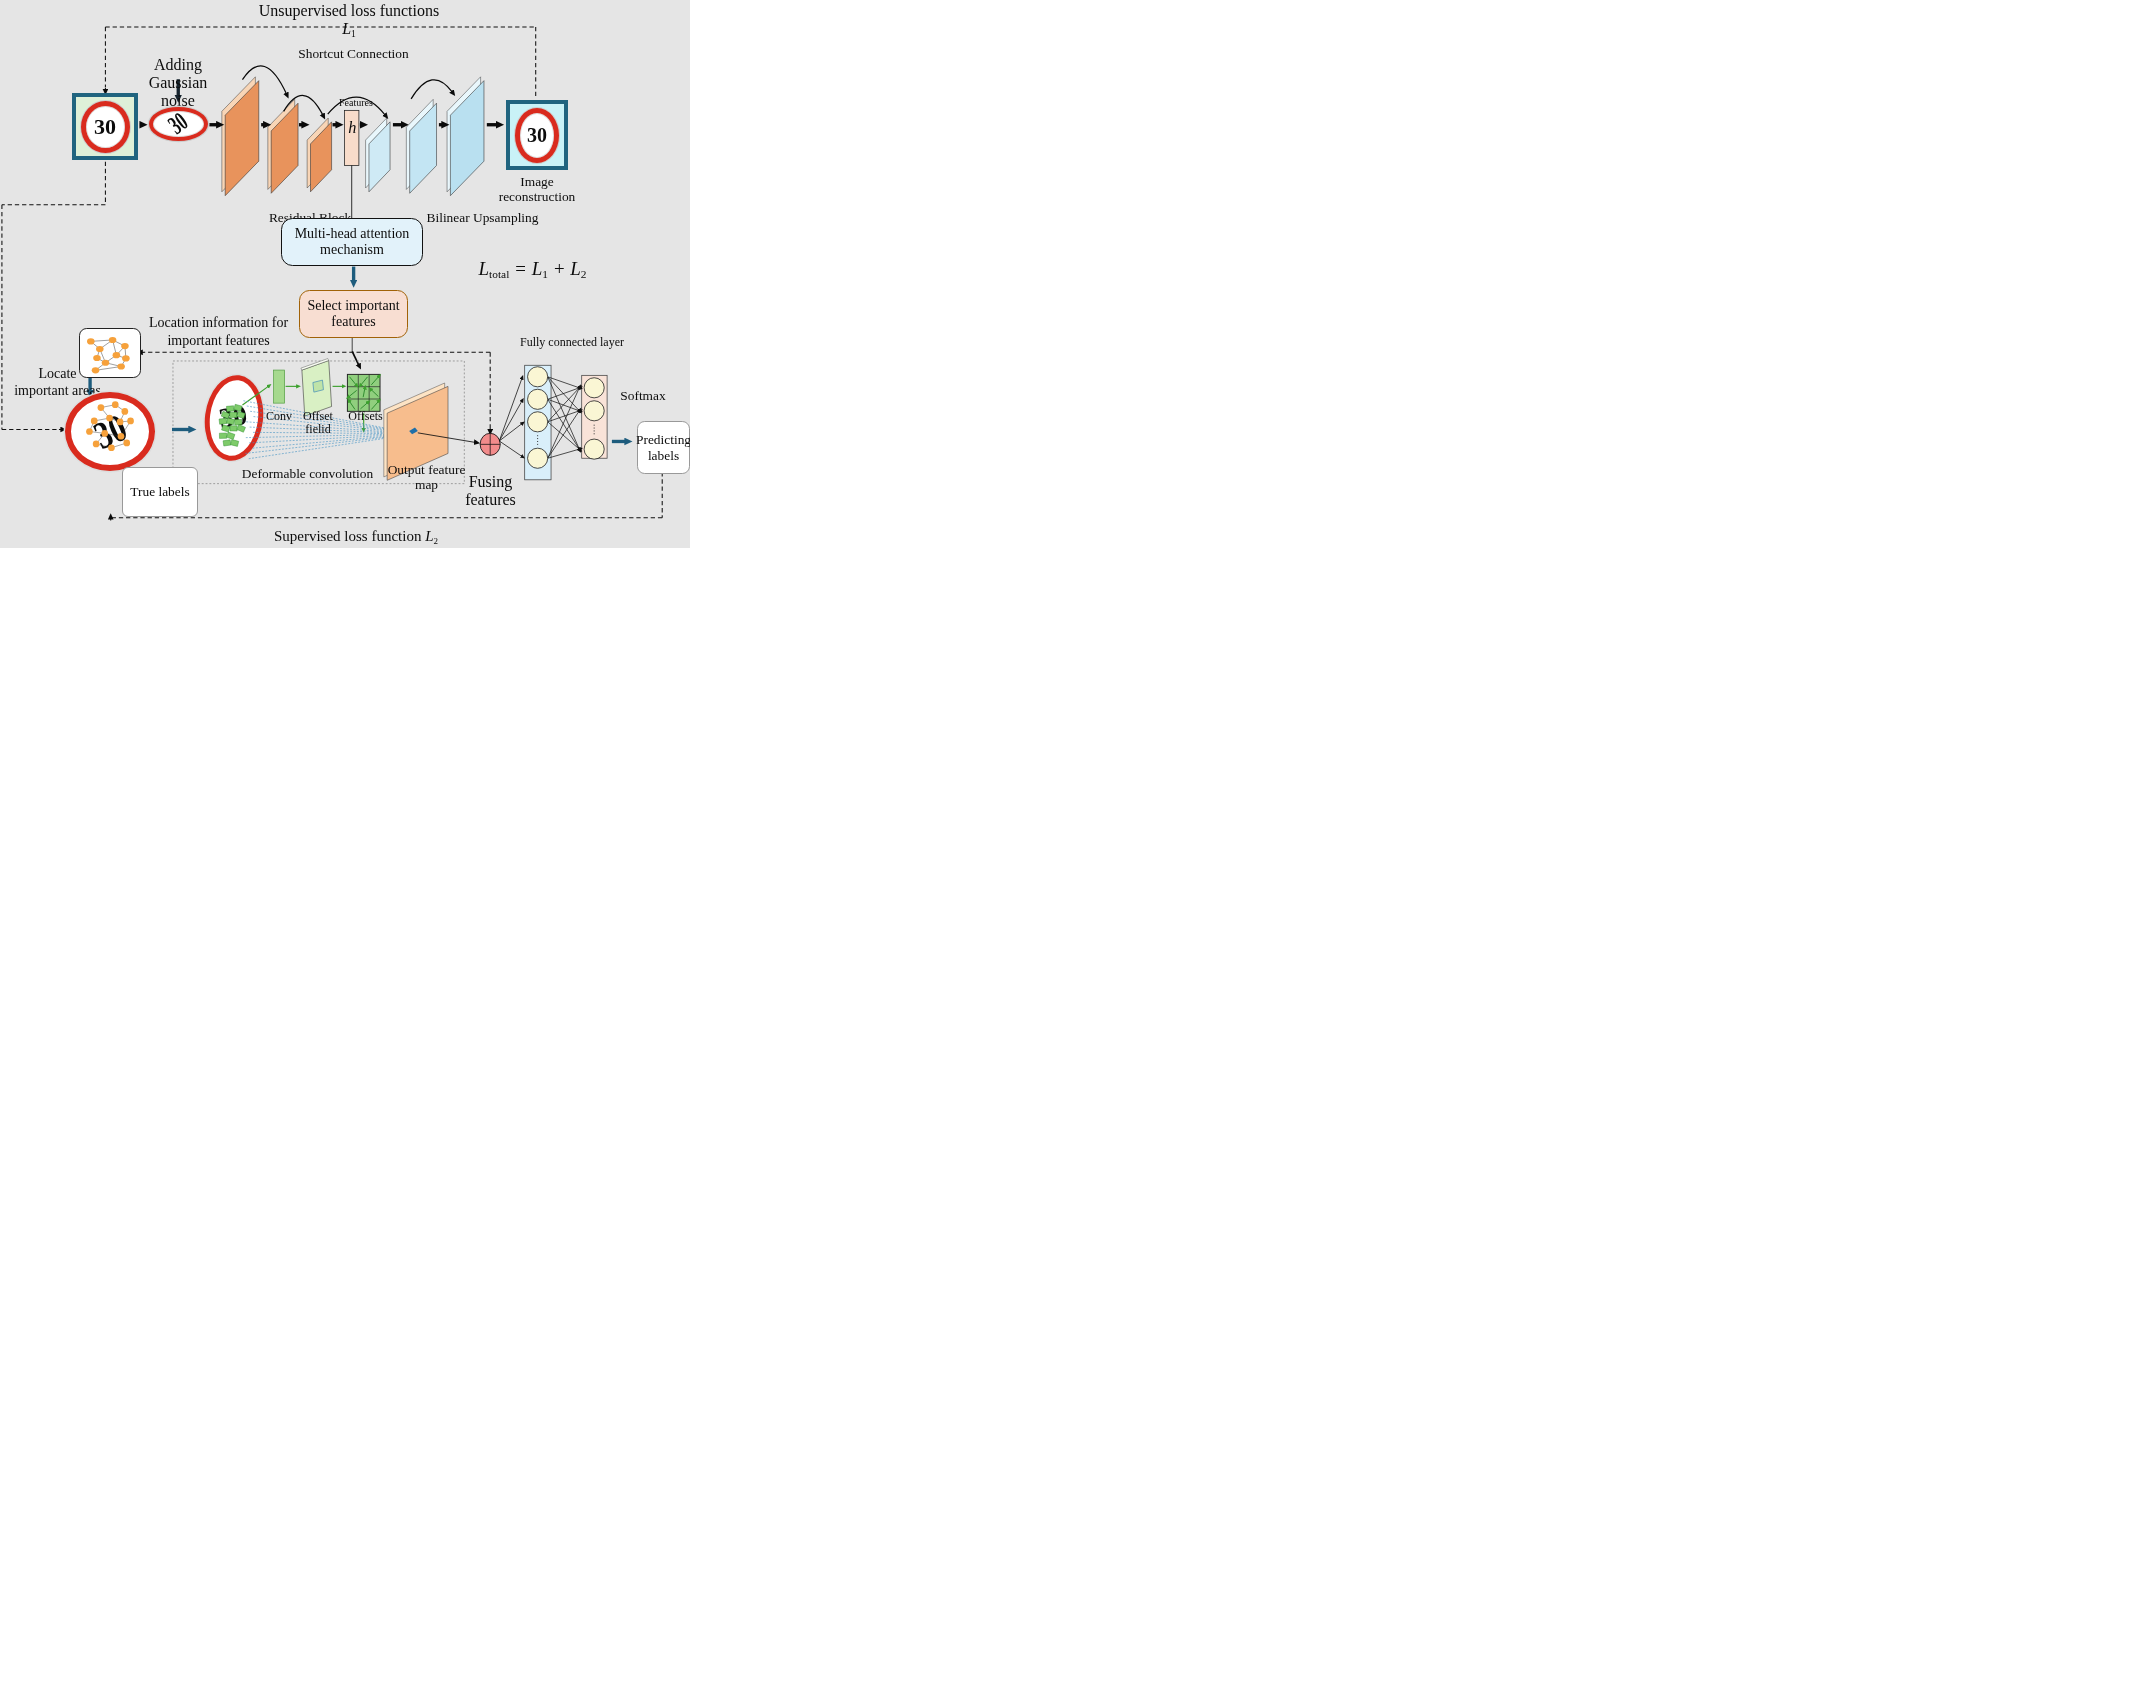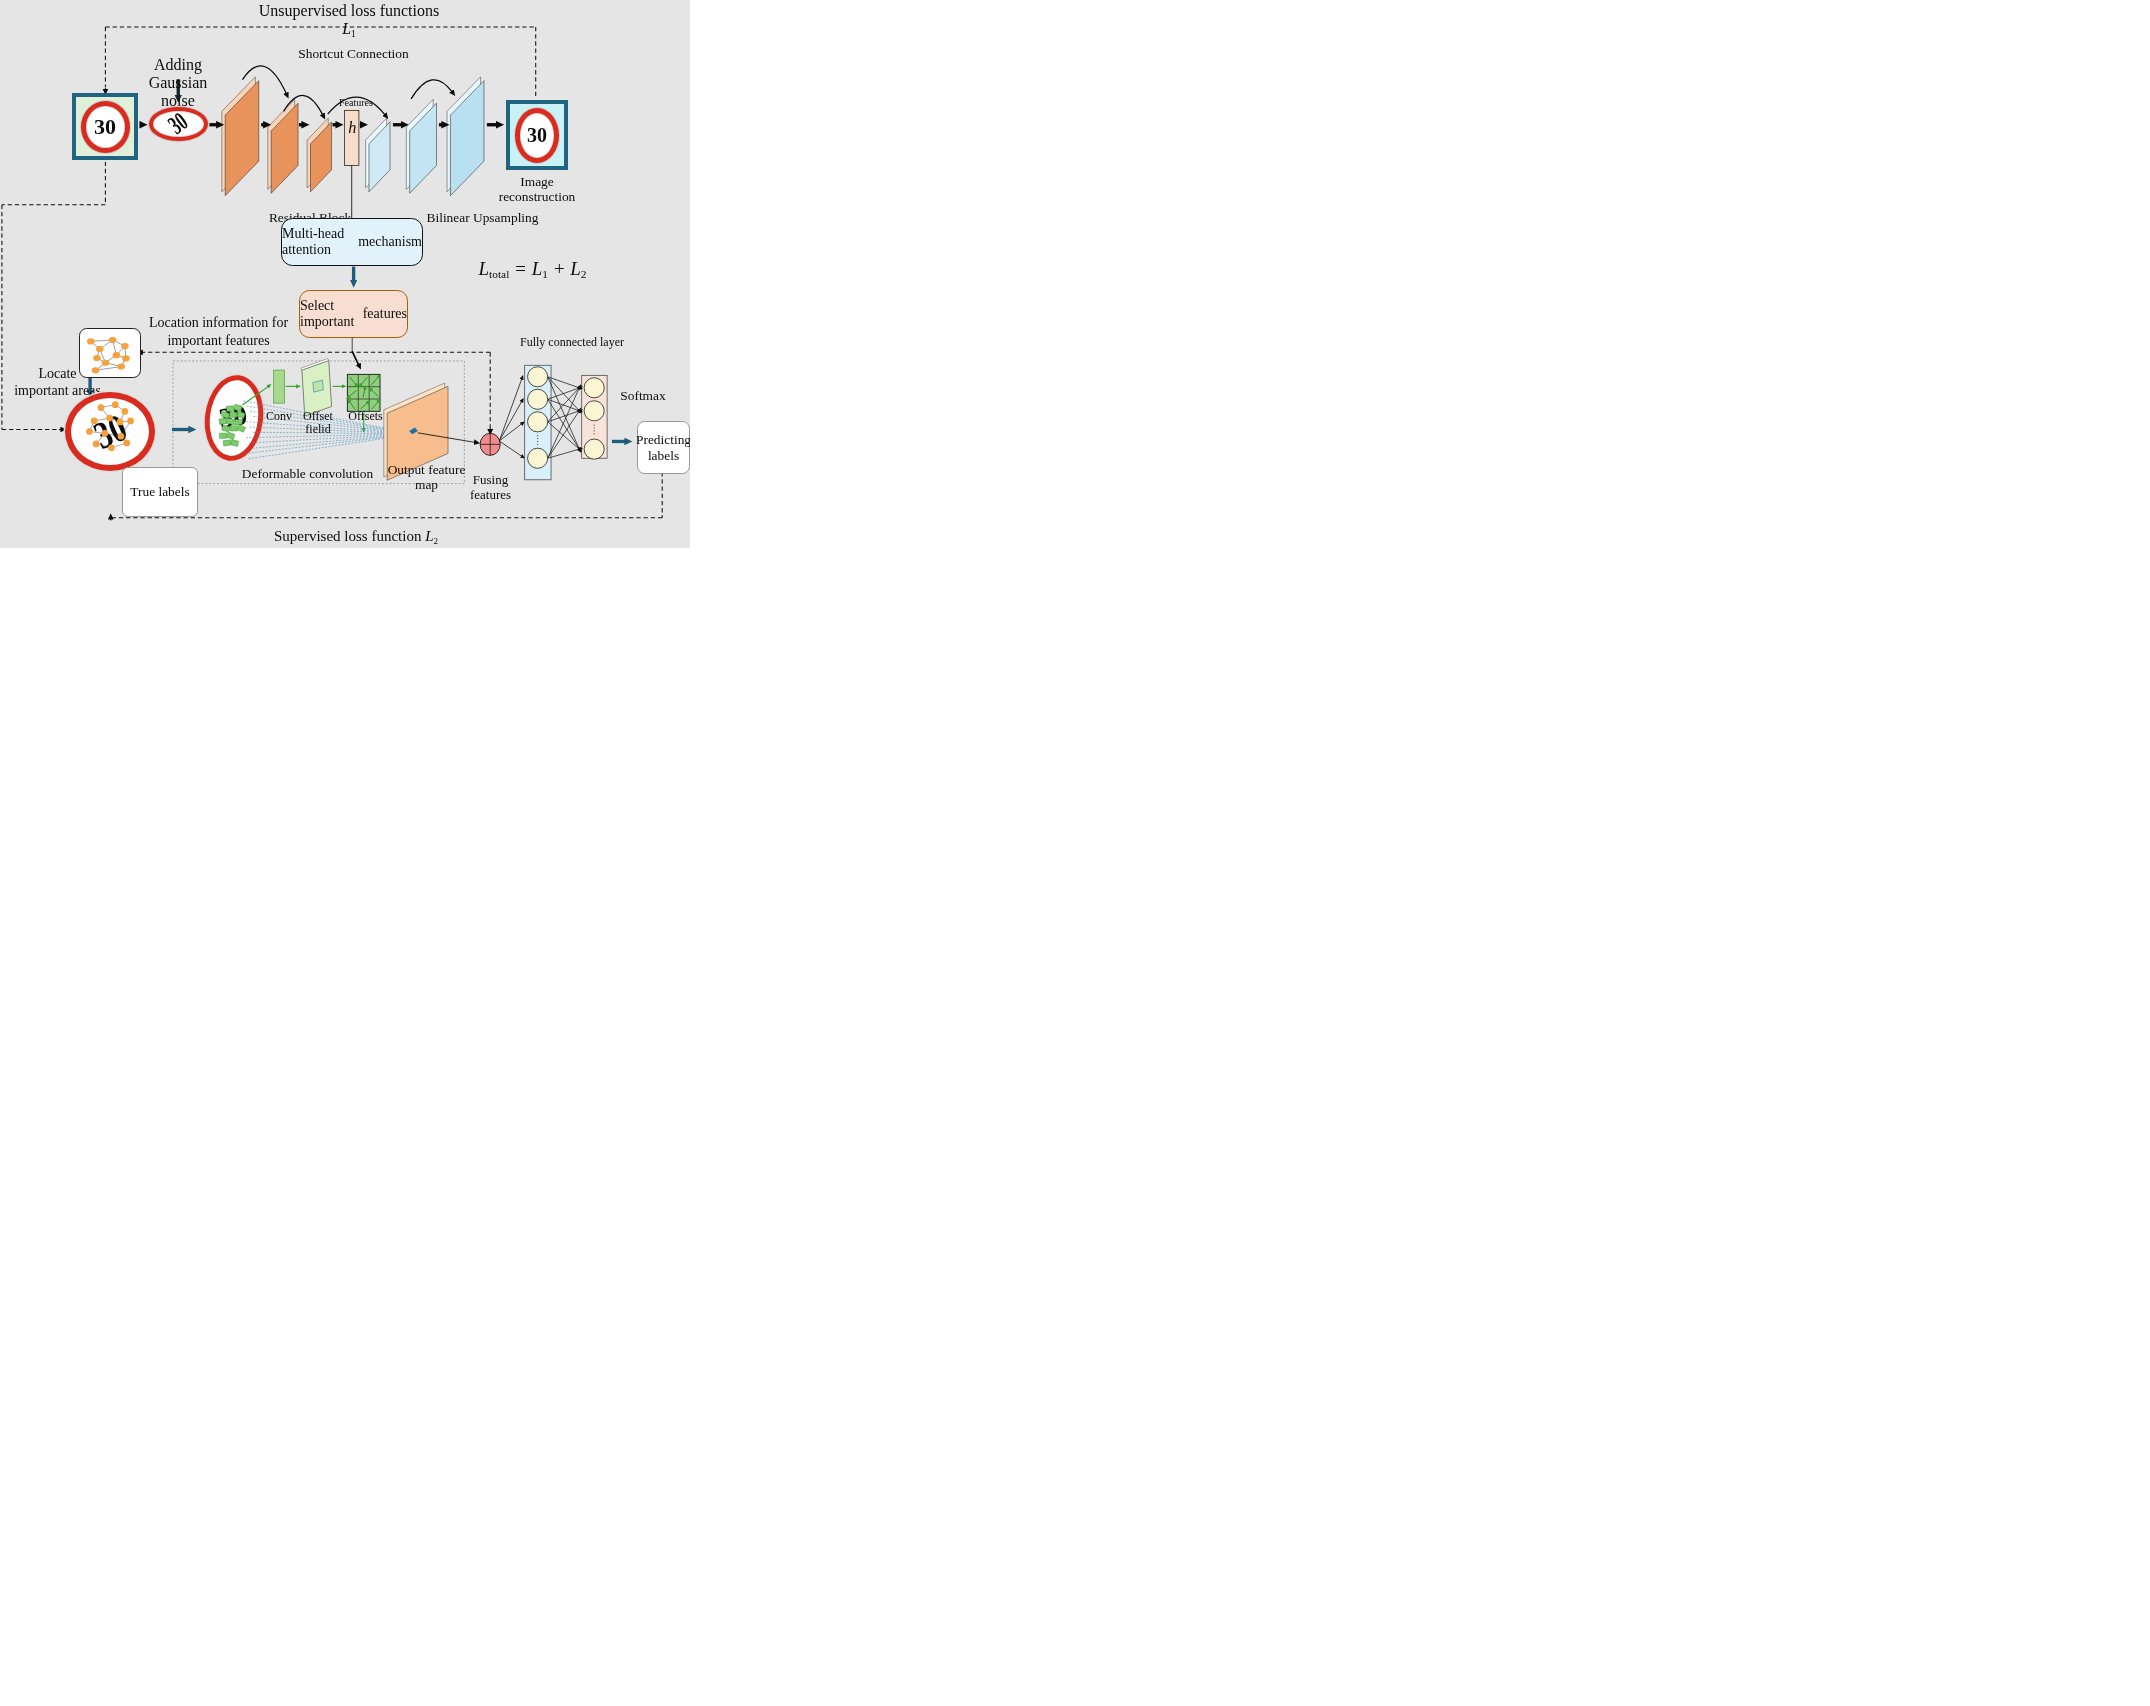--- a/index.html
+++ b/index.html
@@ -1,20 +1,20 @@
 <!DOCTYPE html>
 <html style="font-size:7.7px"><head>
 <meta charset="utf-8">
 <style>
   html,body{margin:0;padding:0;background:#fff;}
   #canvas{position:relative;width:690px;height:548px;background:#e5e5e5;overflow:hidden;
           font-family:"Liberation Serif","DejaVu Serif",serif;color:#0c0c0c;}
   #art{position:absolute;left:0;top:0;z-index:1;pointer-events:none;}
   .lbl{position:absolute;z-index:2;text-align:center;line-height:1.12;}
-  .box{position:absolute;z-index:2;display:flex;align-items:center;justify-content:center;text-align:left;}
+  .box{position:absolute;z-index:2;display:flex;flex-direction:column;align-items:center;justify-content:center;text-align:left;}
   .sub{font-size:0.6em;vertical-align:-0.28em;font-style:normal;}
   .it{font-style:italic;}
   
   .signframe{position:absolute;z-index:2;box-sizing:border-box;display:flex;align-items:center;justify-content:center;}
   .ring{box-sizing:border-box;border-radius:50%;background:#fff;display:flex;align-items:center;justify-content:center;font-weight:bold;}
   .roundbox{position:absolute;z-index:2;background:#fff;display:flex;flex-direction:column;align-items:center;justify-content:center;text-align:center;}
 </style>
 </head>
 <body>
 
@@ -369,21 +369,21 @@
     <div>Predicting</div>
     <div>labels</div>
   </div>
 
   <div class="lbl" style="left:262px;top:410px;width:34px;font-size:12px;">Conv</div>
   <div class="lbl" style="left:289px;top:410px;width:58px;font-size:12px;">Offset fielid</div>
   <div class="lbl" style="left:345px;top:410px;width:41px;font-size:12px;">Offsets</div>
   <div class="lbl" style="left:231px;top:466px;width:153px;font-size:13.4px;">Deformable convolution</div>
   <div class="lbl" style="left:381px;top:462px;width:91px;font-size:13.4px;">Output feature map</div>
 
-  <div class="lbl" style="left:464px;top:473px;width:53px;font-size:13px;">
+  <div class="lbl" style="left:464px;top:473px;width:53px;font-size:16px;">
     <div>Fusing</div>
     <div>features</div>
   </div>
 
   <div class="lbl" style="left:500px;top:336px;width:144px;font-size:12px;">Fully connected layer</div>
   <div class="lbl" style="left:614px;top:388px;width:58px;font-size:13.4px;">Softmax</div>
 
   <div class="lbl" style="left:236px;top:528px;width:240px;font-size:15px;">
     <span>Supervised loss function </span><span class="it">L</span><sub class="sub">2</sub>
   </div>

